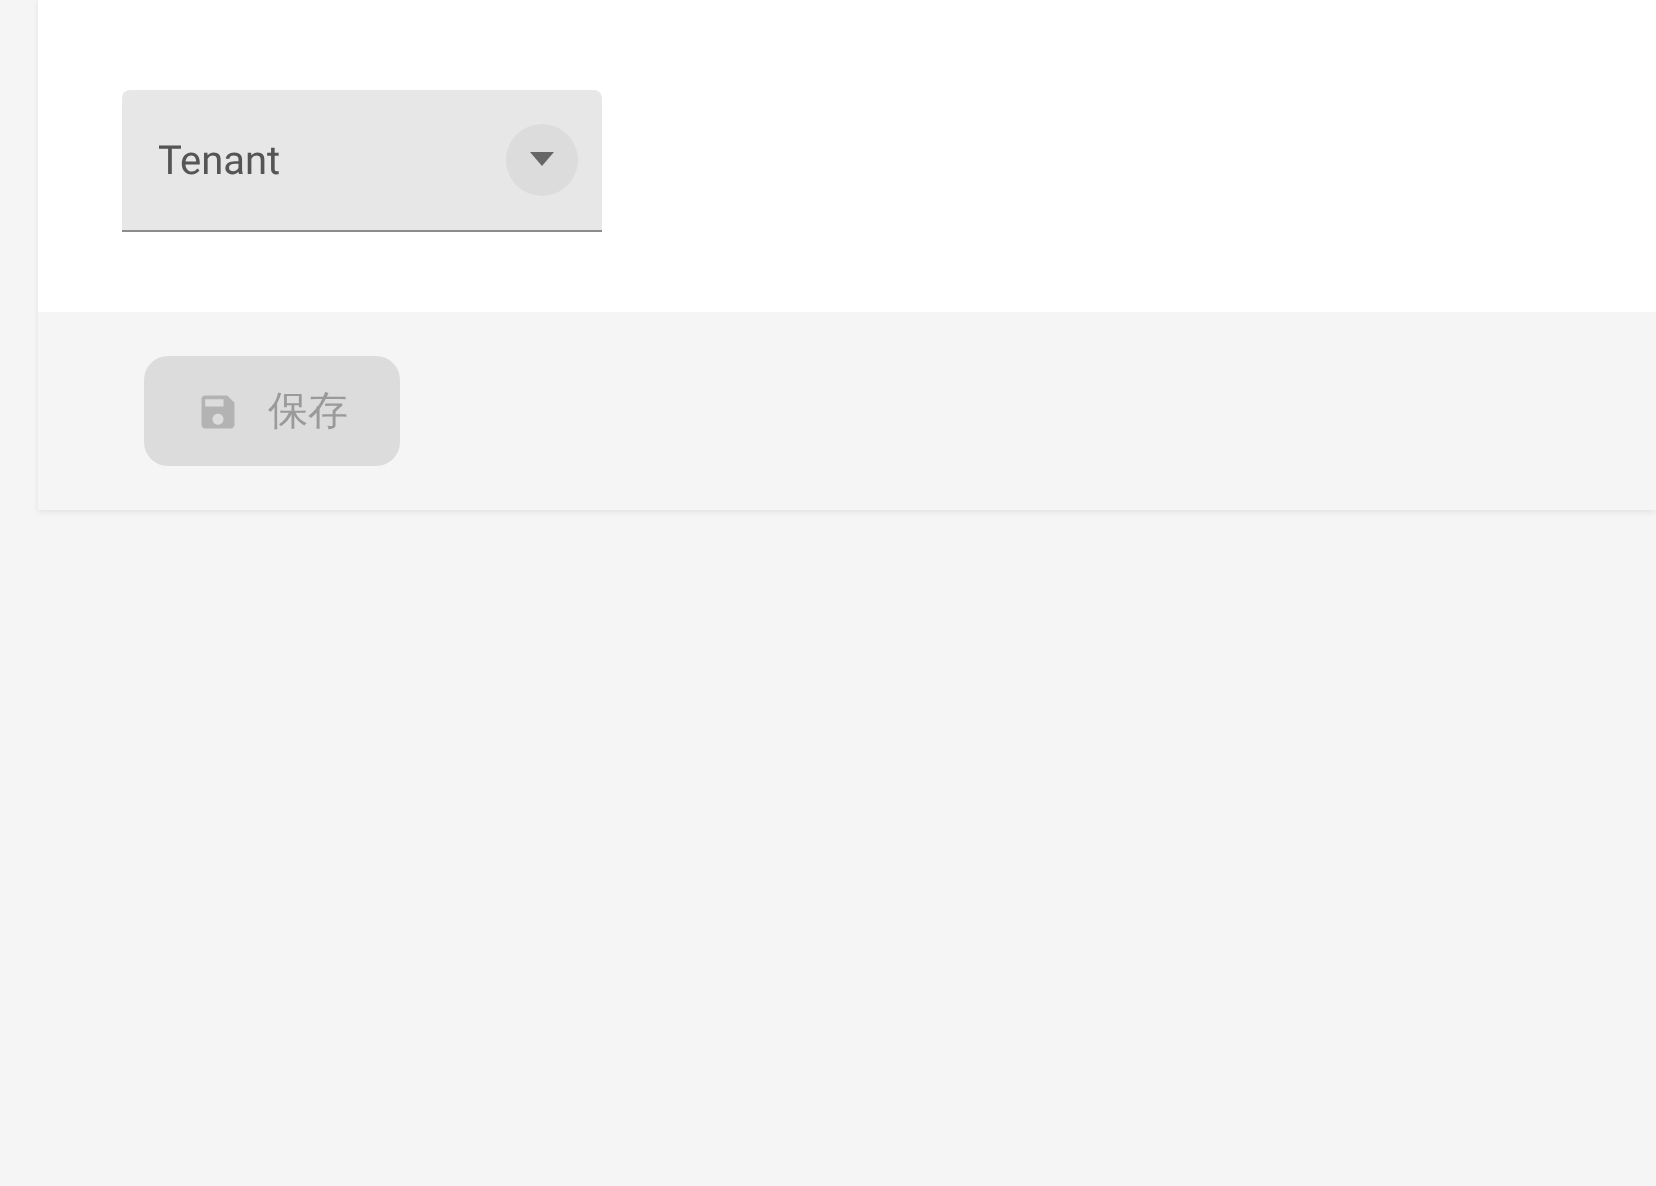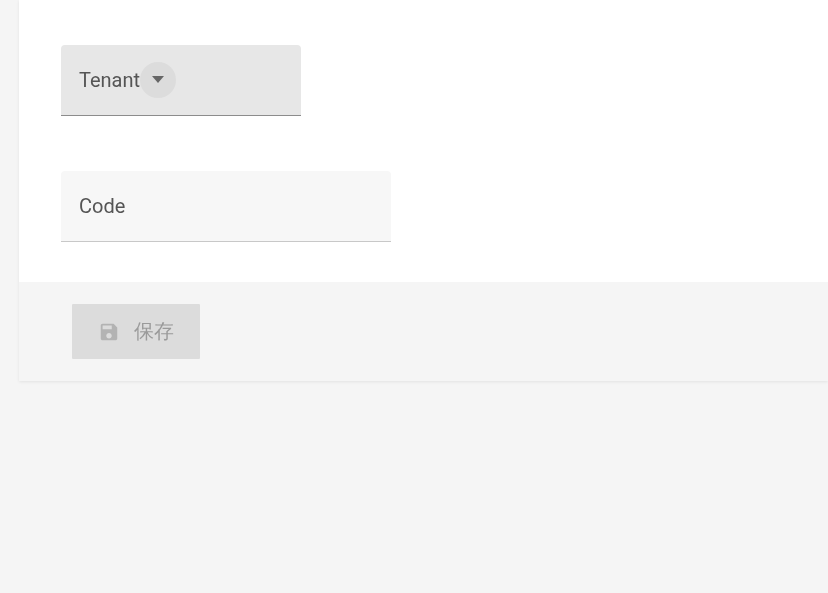--- a/index.html
+++ b/index.html
@@ -25,20 +25,21 @@
   }
   .field-select {
     width: 240px;
     height: 71px;
     background: #e7e7e7;
     border-bottom: 1px solid #8c8c8c;
     border-top-left-radius: 4px;
     border-top-right-radius: 4px;
     display: flex;
     align-items: center;
+    justify-content: space-between;
     padding: 0 12px 0 18px;
     cursor: pointer;
   }
   .field-select .label {
     font-size: 20px;
     color: #555;
   }
   .dropdown-circle {
     width: 36px;
     height: 36px;
@@ -68,21 +69,21 @@
     background: #f5f5f5;
     padding: 22px 0 22px 53px;
   }
   .save-button {
     display: inline-flex;
     align-items: center;
     gap: 14px;
     background: #dcdcdc;
     color: #9a9a9a;
     border: none;
-    border-radius: 1px;
+    border-radius: 12px;
     padding: 14px 26px;
     font-size: 20px;
     cursor: not-allowed;
   }
   .save-button svg { width: 22px; height: 22px; fill: #b3b3b3; }
 </style>
 </head>
 <body>
 
 <div class="card">
@@ -90,23 +91,20 @@
 
     <div class="field-select">
       <span class="label">Tenant</span>
       <span class="dropdown-circle">
         <svg viewBox="0 0 14 10">
             <path d="M1 1 L7 8 L13 1 Z"></path>
           </svg>
       </span>
     </div>
 
-    <div class="field-input">
-      <span class="label">Code</span>
-    </div>
 
 
   </div>
 
   <div class="footer">
     <button class="save-button" disabled="">
       <svg viewBox="0 0 24 24">
         <path d="M17 3H5c-1.1 0-2 .9-2 2v14c0 1.1.9 2 2 2h14c1.1 0 2-.9 2-2V7l-4-4zm-5 16c-1.66 0-3-1.34-3-3s1.34-3 3-3 3 1.34 3 3-1.34 3-3 3zm3-10H5V5h10v4z"></path>
       </svg>
       <span>保存</span>

